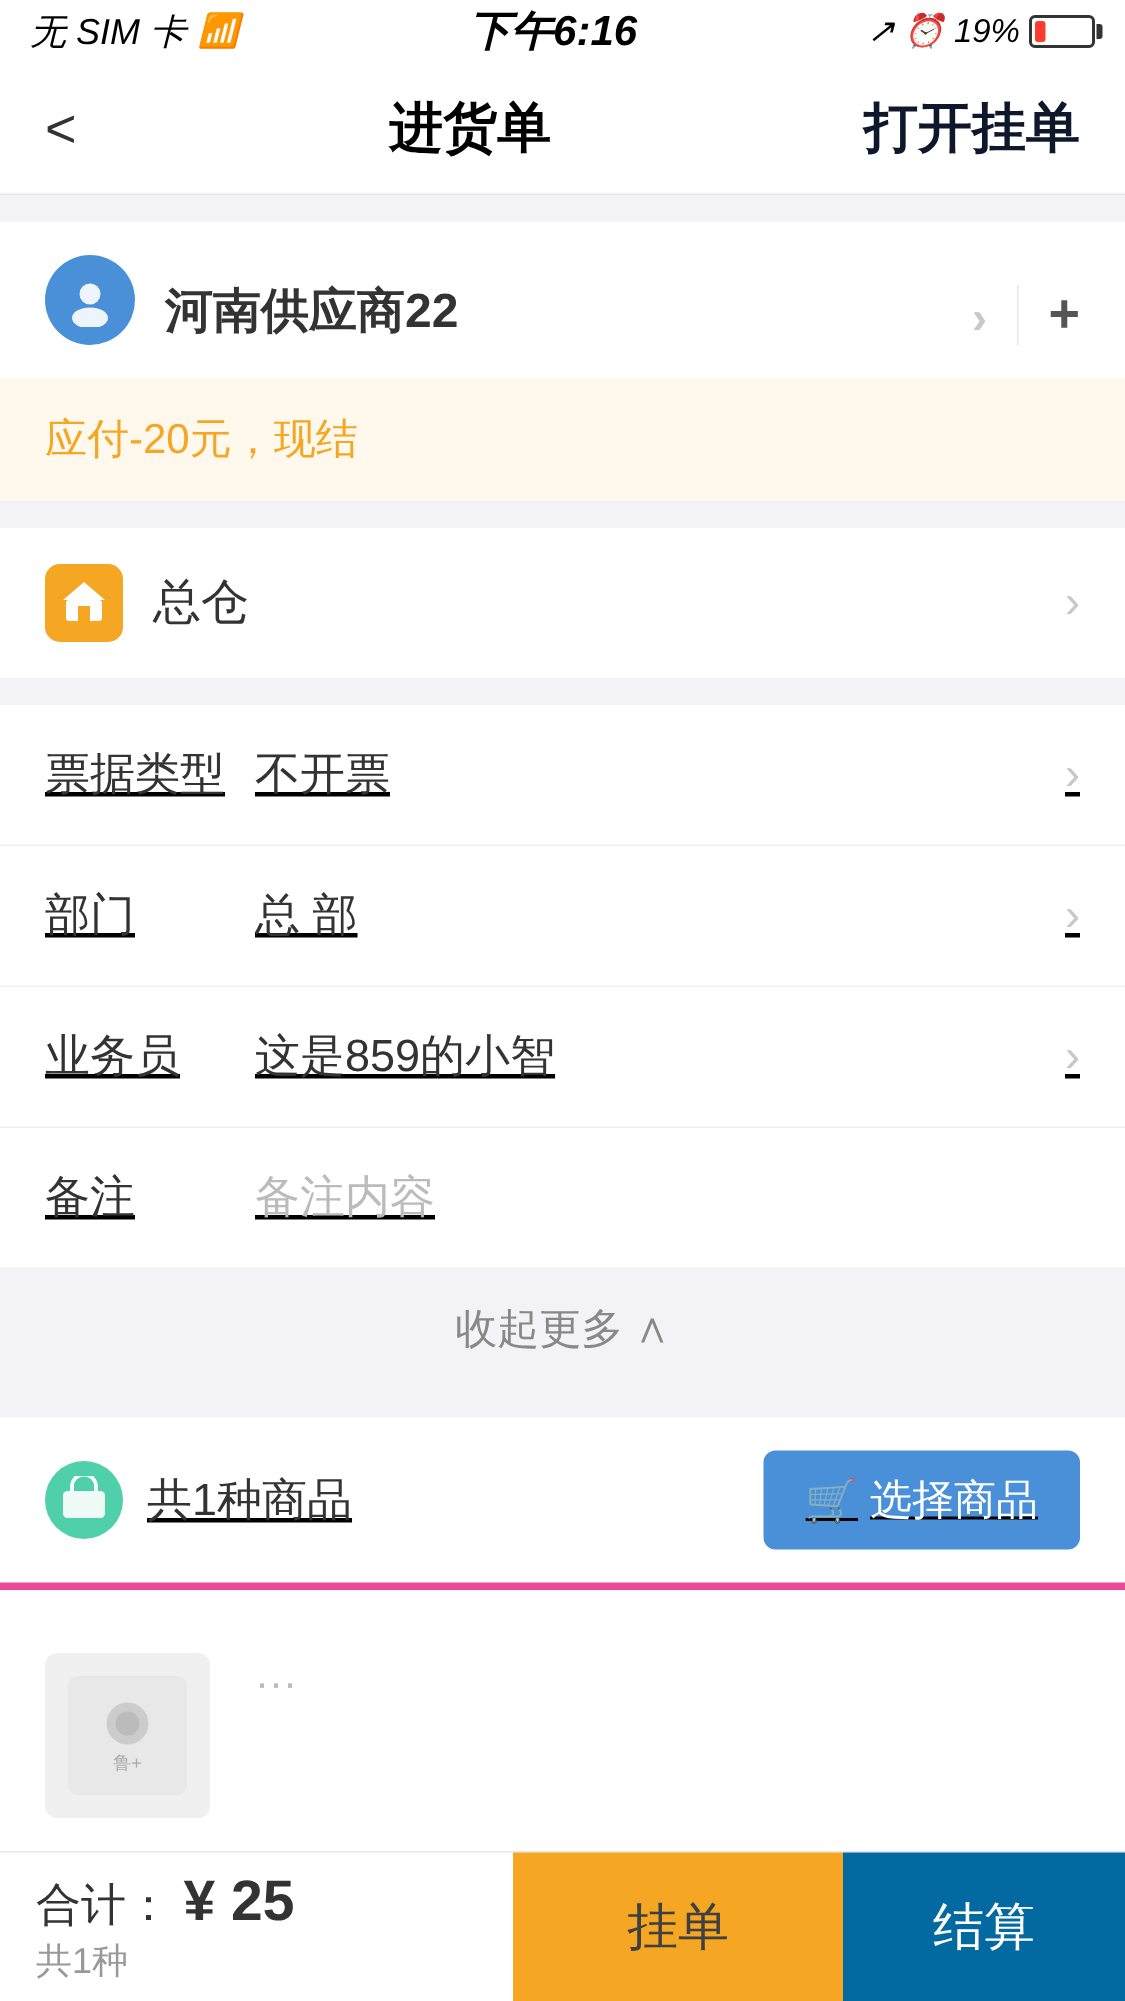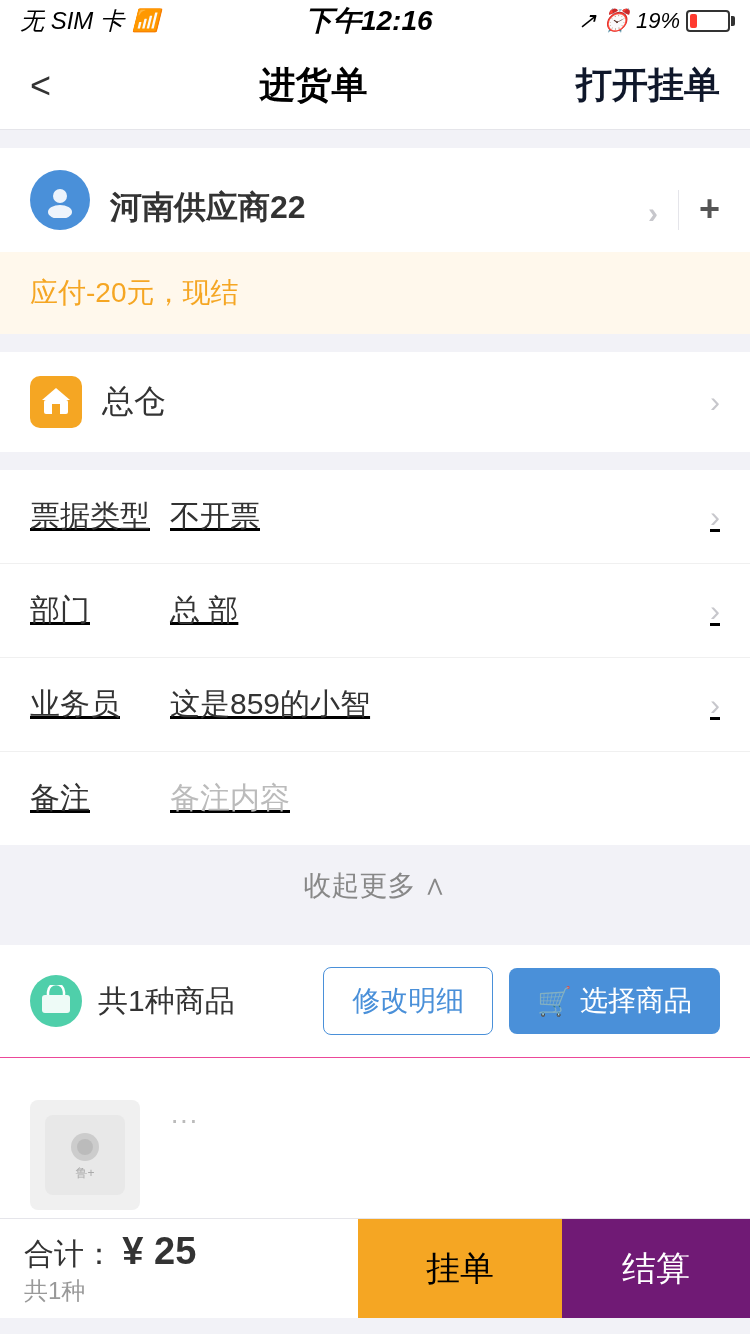--- a/index.html
+++ b/index.html
@@ -198,21 +198,22 @@
       color: #888;
       cursor: pointer;
     }
 
     
     .product-header {
       display: flex;
       align-items: center;
       padding: 22px 30px;
       background: #fff;
-      border-bottom: 1px solid #ec4899;
+      border-bottom: 5px solid #ec4899;
+      text-decoration: underline;
     }
     .product-icon {
       width: 52px; height: 52px;
       background: #4fcfaa;
       border-radius: 50%;
       display: flex;
       align-items: center;
       justify-content: center;
       margin-right: 16px;
       flex-shrink: 0;
@@ -278,21 +279,21 @@
     .product-more {
       font-size: 28px;
       color: #bbb;
       cursor: pointer;
       padding: 4px 8px;
     }
 
     
     .footer {
       position: fixed;
-      bottom: 16px;
+      bottom: 0;
       left: 0;
       width: 750px;
       height: 100px;
       display: flex;
       align-items: stretch;
       background: #fff;
       border-top: 1px solid #e5e5ea;
     }
     .footer-total {
       flex: 1;
@@ -308,53 +309,53 @@
     .footer-total-main .amount {
       font-size: 38px;
       font-weight: 600;
       color: #333;
     }
     .footer-total-sub {
       font-size: 24px;
       color: #999;
     }
     .footer-btn-hang {
-      width: 204px;
+      width: 220px;
       background: #f5a623;
-      color: #000000;
+      color: #404040;
       font-size: 34px;
       font-weight: 500;
       display: flex;
       align-items: center;
       justify-content: center;
       cursor: pointer;
     }
     .footer-btn-pay {
       width: 188px;
-      background: #701a75;
+      background: #0369a1;
       color: #fff;
       font-size: 34px;
       font-weight: 500;
       display: flex;
       align-items: center;
       justify-content: center;
       cursor: pointer;
     }
 
     .wifi-icon { font-size: 22px; }
   </style>
 </head>
 <body>
 
 <div class="status-bar">
   <div class="status-left">
     <span>无 SIM 卡</span>
     <span class="wifi-icon">📶</span>
   </div>
-  <div class="status-center">下午12:16</div>
+  <div class="status-center">下午6:16</div>
   <div class="status-right">
     <span>↗</span>
     <span>⏰</span>
     <span>19%</span>
     <div class="battery-icon">
       <div class="battery-fill"></div>
     </div>
   </div>
 </div>
 
@@ -420,21 +421,20 @@
 
 <div class="section">
   <div class="product-header">
     <div class="product-icon">
       <svg width="32" height="32" viewBox="0 0 32 32" fill="none">
         <rect x="2" y="10" width="28" height="18" rx="3" fill="#fff" opacity="0.9"></rect>
         <path d="M8 10V7a8 8 0 0 1 16 0v3" stroke="#fff" stroke-width="2.5" fill="none"></path>
       </svg>
     </div>
     <span class="product-count">共1种商品</span>
-    <button class="btn-outline">修改明细</button>
     <button class="btn-primary">
       <span>🛒</span>
       <span>选择商品</span>
     </button>
   </div>
 
   <div class="product-item">
     <div class="product-thumb">
       <svg width="80" height="80" viewBox="0 0 80 80" fill="none">
         <rect width="80" height="80" fill="#e8e8e8" rx="8"></rect>

